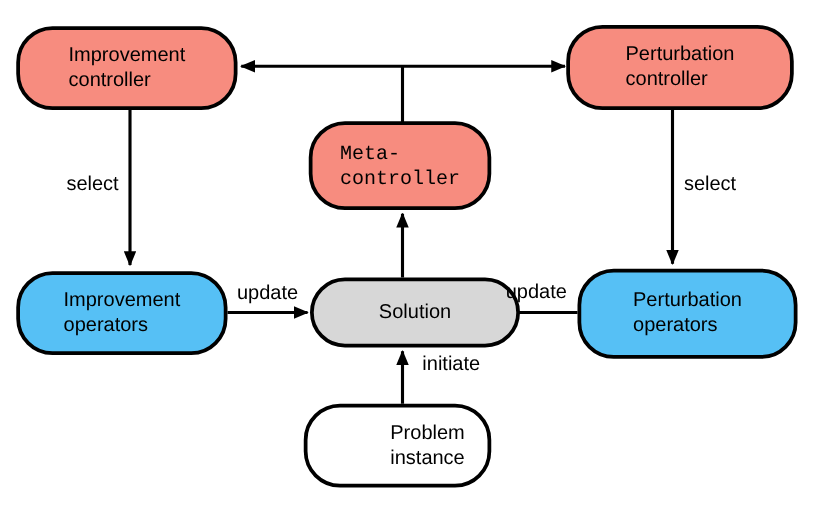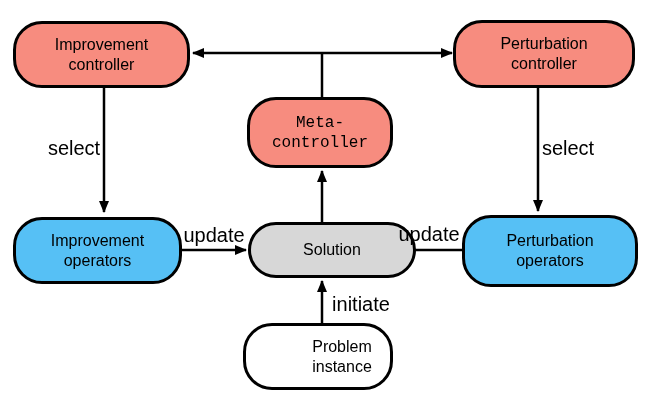--- a/index.html
+++ b/index.html
@@ -17,21 +17,20 @@
     width: 661px; height: 407px;
   }
   .node {
     position: absolute;
     box-sizing: border-box;
     border: 3px solid #000000;
     border-radius: 29px;
     display: flex;
     align-items: center;
     justify-content: center;
-    text-align: center;
     white-space: pre-line;
     font-size: 16px;
     line-height: 1.25;
     color: #000000;
   }
   .fill-controller { background: #F78C7F; }
   .fill-operator   { background: #56C0F5; }
   .fill-solution   { background: #D7D7D7; }
   .fill-plain      { background: #FFFFFF; padding-left: 48px; }
 
@@ -39,29 +38,29 @@
   .n-perturbation-controller{ left: 453px; top: 20px;  width: 182px; height: 68px; }
   .n-meta-controller        { left: 247px; top: 97px;  width: 146px; height: 71px; font-family: Liberation Mono, monospace; }
   .n-improvement-operators  { left: 13px;  top: 217px; width: 169px; height: 67px; }
   .n-perturbation-operators { left: 462px; top: 215px; width: 176px; height: 72px; }
   .n-solution               { left: 248px; top: 222px; width: 168px; height: 56px; }
   .n-problem-instance       { left: 243px; top: 323px; width: 150px; height: 67px; }
 
   .edge-label {
     position: absolute;
     transform: translate(-50%, -50%);
-    font-size: 20px;
+    font-size: 16px;
     color: #000000;
     white-space: nowrap;
   }
   .l-select-left  { left: 74px;  top: 148px; }
   .l-select-right { left: 568px; top: 148px; }
   .l-update-left  { left: 214px; top: 235px; }
   .l-update-right { left: 429px; top: 234px; }
-  .l-initiate     { left: 361px; top: 304px; }
+  .l-initiate     { left: 361px; top: 292px; }
 </style>
 </head>
 <body>
 
 <div class="canvas">
 
   <svg class="arrow-layer" width="661" height="407" viewBox="0 0 661 407" xmlns="http://www.w3.org/2000/svg">
     <defs>
       <marker id="arrow" viewBox="0 0 12 10" refX="11" refY="5" markerWidth="12" markerHeight="10" markerUnits="userSpaceOnUse" orient="auto-start-reverse">
         <path d="M0,0 L12,5 L0,10 z" fill="#000000"></path>

